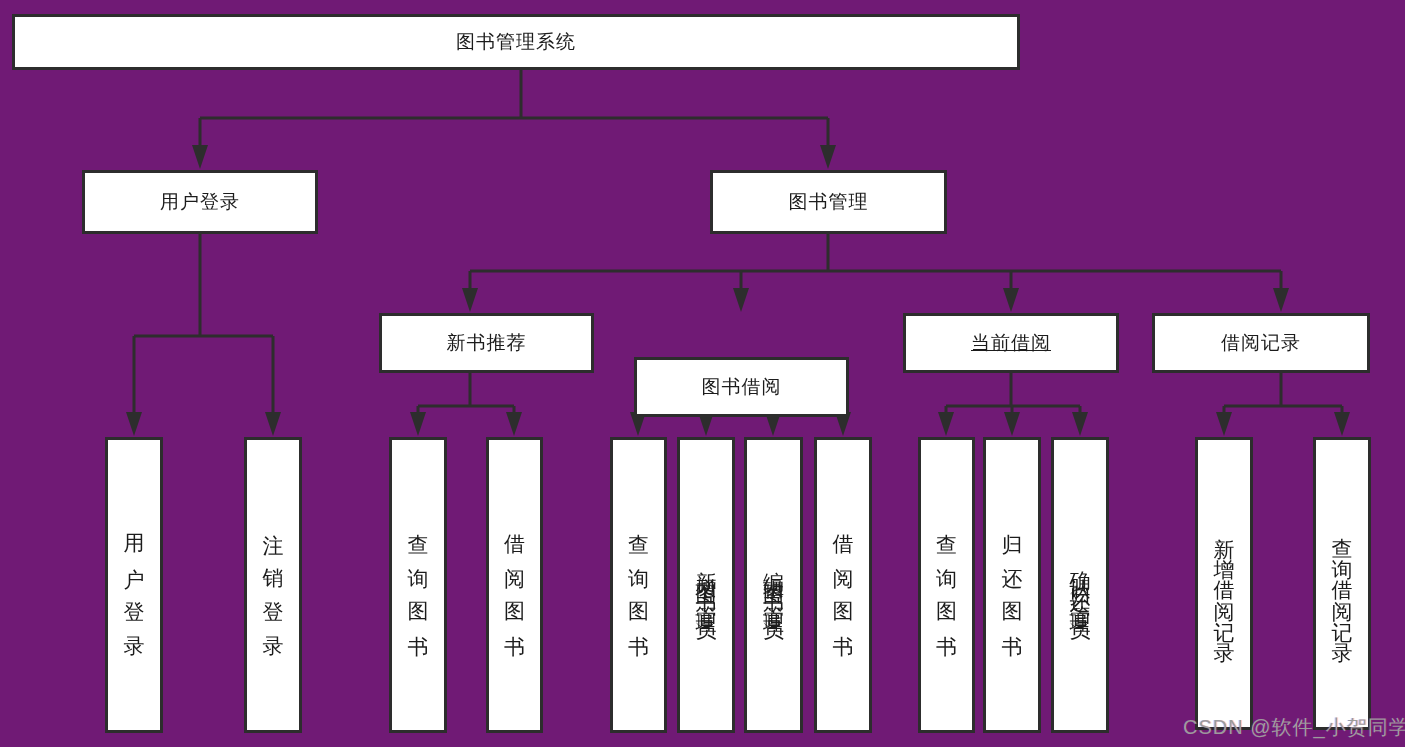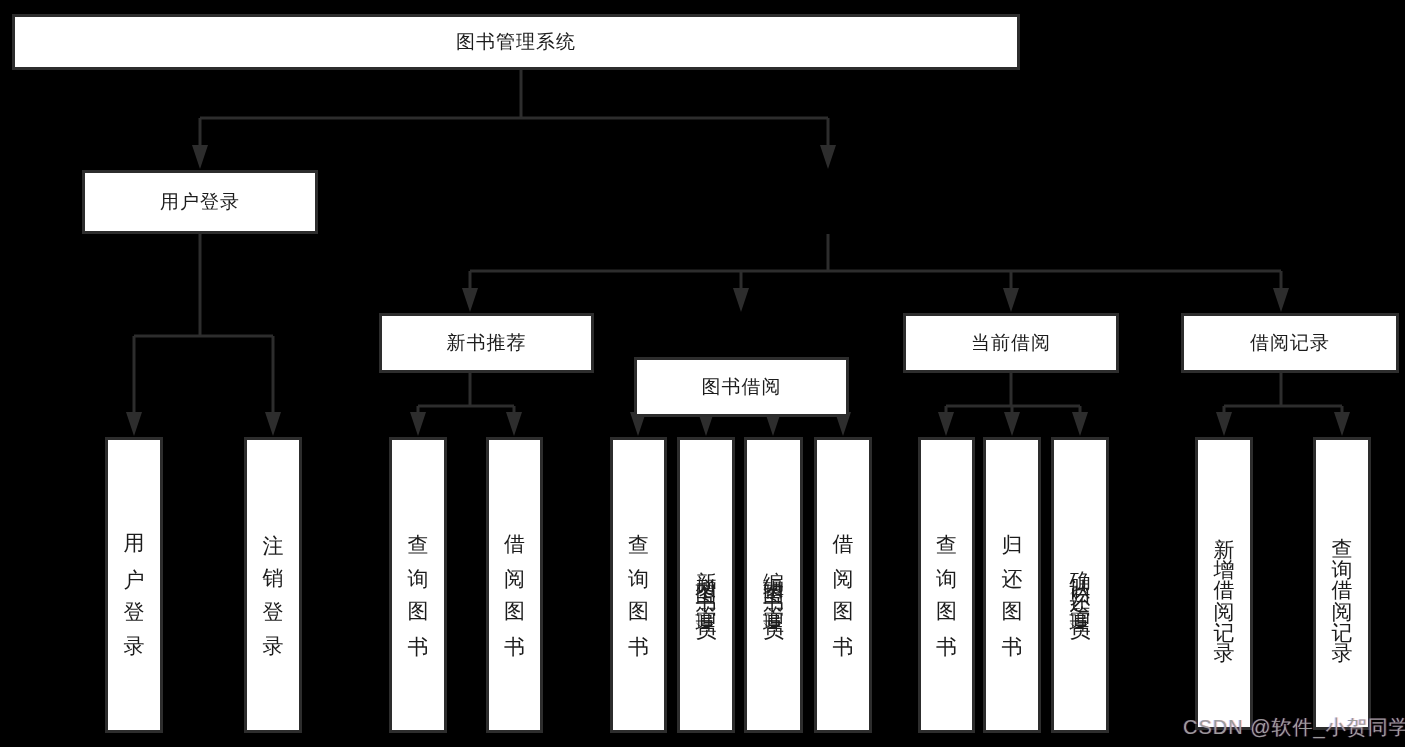--- a/index.html
+++ b/index.html
@@ -5,21 +5,21 @@
   html, body {
     margin: 0;
     padding: 0;
     background: #ffffff;
     font-family: "Liberation Sans", "DejaVu Sans", sans-serif;
   }
   .stage {
     position: relative;
     width: 1405px;
     height: 747px;
-    background: #000000;
+    background: #701a75;
     overflow: hidden;
   }
   .connectors {
     position: absolute;
     left: 0;
     top: 0;
     width: 1405px;
     height: 747px;
   }
   .box {
@@ -106,25 +106,26 @@
       <polygon points="1004,412 1020,412 1012,436"></polygon>
       <polygon points="1072,412 1088,412 1080,436"></polygon>
       <polygon points="1216,412 1232,412 1224,436"></polygon>
       <polygon points="1334,412 1350,412 1342,436"></polygon>
     </g>
   </svg>
 
   <div class="box h" style="left:12px; top:14px; width:1008px; height:56px;">图书管理系统</div>
 
   <div class="box h" style="left:82px; top:170px; width:236px; height:64px;">用户登录</div>
+  <div class="box h" style="left:710px; top:170px; width:237px; height:64px;">图书管理</div>
 
   <div class="box h" style="left:363px; top:313px; width:215px; height:60px;margin-left:16px;">新书推荐</div>
   <div class="box h" style="left:634px; top:313px; width:215px; height:60px;margin-top:44px;">图书借阅</div>
-  <div class="box h" style="left:903px; top:313px; width:216px; height:60px;">当前借阅</div>
-  <div class="box h" style="left:1181px; top:313px; width:218px; height:60px;font-family:Liberation Mono, monospace;">借阅记录</div>
+  <div class="box h" style="left:903px; top:313px; width:216px; height:60px;text-decoration:underline;">当前借阅</div>
+  <div class="box h" style="left:1152px; top:313px; width:218px; height:60px;font-family:Liberation Mono, monospace;">借阅记录</div>
 
   <div class="box v" style="left: 105px; top: 437px; width: 58px; height: 296px; letter-spacing: 34px;">用户登录</div>
   <div class="box v" style="left: 244px; top: 437px; width: 58px; height: 296px; letter-spacing: 34px;">注销登录</div>
 
   <div class="box v" style="left: 389px; top: 437px; width: 58px; height: 296px; letter-spacing: 34px;">查询图书</div>
   <div class="box v" style="left: 486px; top: 437px; width: 57px; height: 296px; letter-spacing: 34px;">借阅图书</div>
 
   <div class="box v" style="left: 610px; top: 437px; width: 57px; height: 296px; letter-spacing: 34px;">查询图书</div>
   <div class="box v" style="left: 677px; top: 437px; width: 58px; height: 296px; letter-spacing: 7px;">新增图书（管理员）</div>
   <div class="box v" style="left: 744px; top: 437px; width: 59px; height: 296px; letter-spacing: 7px;">编辑图书（管理员）</div>

